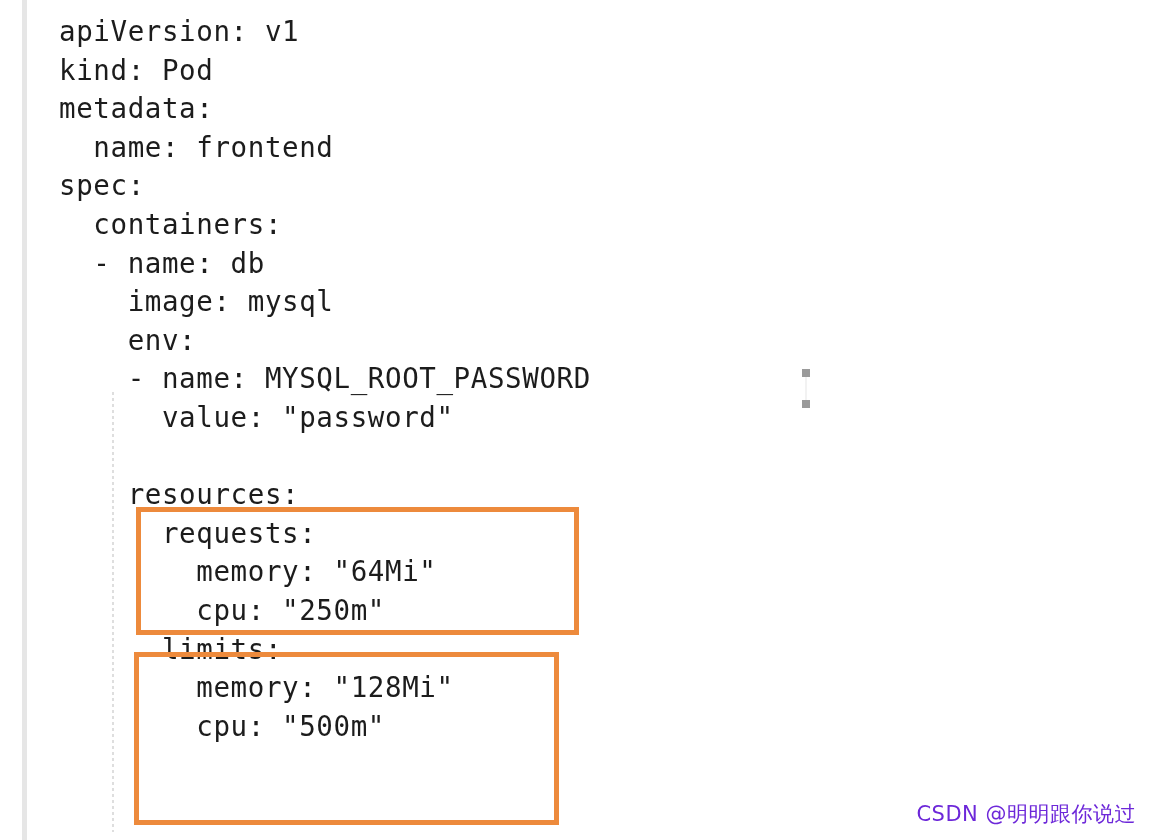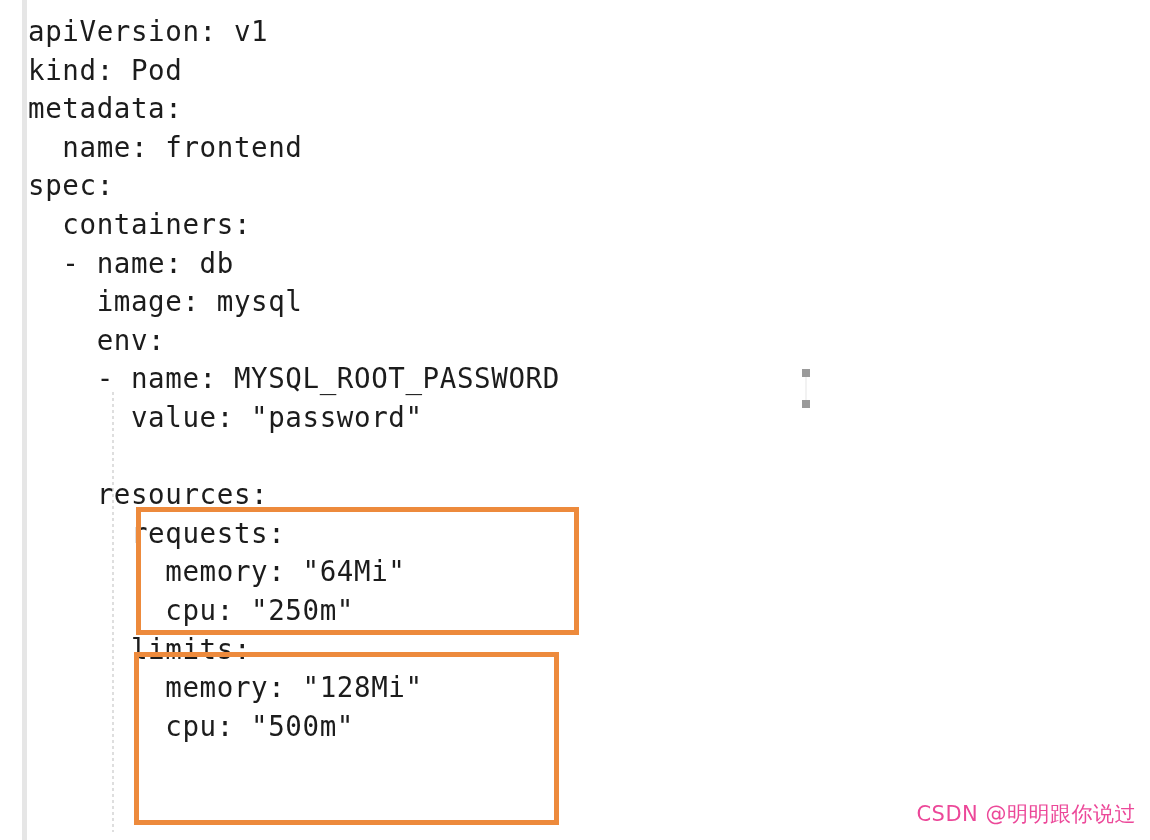--- a/index.html
+++ b/index.html
@@ -50,21 +50,21 @@
     margin: 0;
     padding: 0;
     font-family: "DejaVu Sans Mono", "Liberation Mono", monospace;
     font-size: 27.5px;
     line-height: 38.6px;
     letter-spacing: 0.6px;
     color: #1c1c1c;
     white-space: pre;
     font-weight: 500;
   }
-  .code .ln { display: block; height: 38.6px; }
+  .code .ln { display: block; height: 38.6px; padding-left: 31px; }
   .code .ln.blank { color: transparent; }
 
   
   .hl-box {
     position: absolute;
     border: 5px solid #ed8a3c;
     background: transparent;
     box-sizing: border-box;
   }
   .hl-requests { left: 136px; top: 507px; width: 443px; height: 128px; }
@@ -88,21 +88,21 @@
     background: #f2f2f2;
   }
 
   
   .watermark {
     position: absolute;
     right: 14px;
     bottom: 12px;
     font-family: "DejaVu Sans", "Liberation Sans", sans-serif;
     font-size: 21px;
-    color: #ec4899;
+    color: #6d28d9;
     letter-spacing: 0.5px;
     white-space: nowrap;
     user-select: none;
   }
 </style>
 </head>
 <body>
 
 <div id="page">
 

